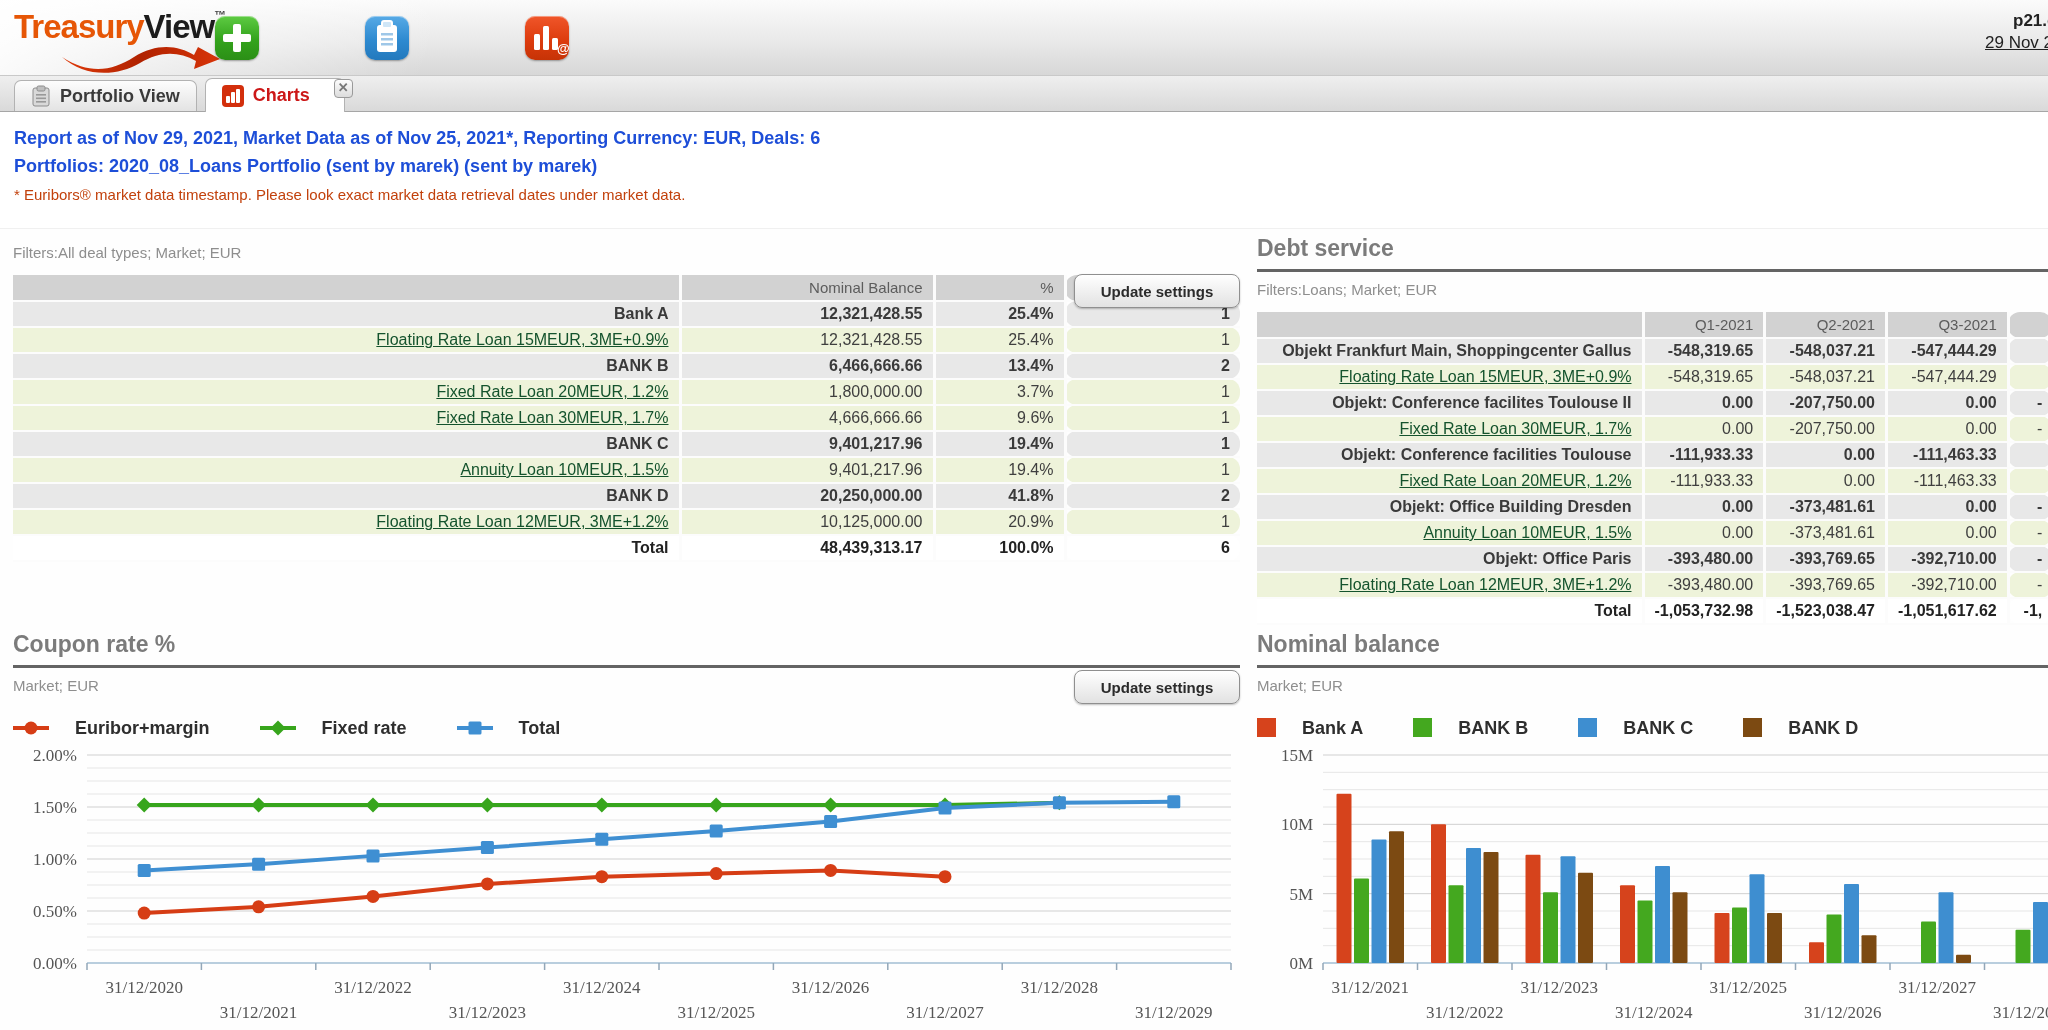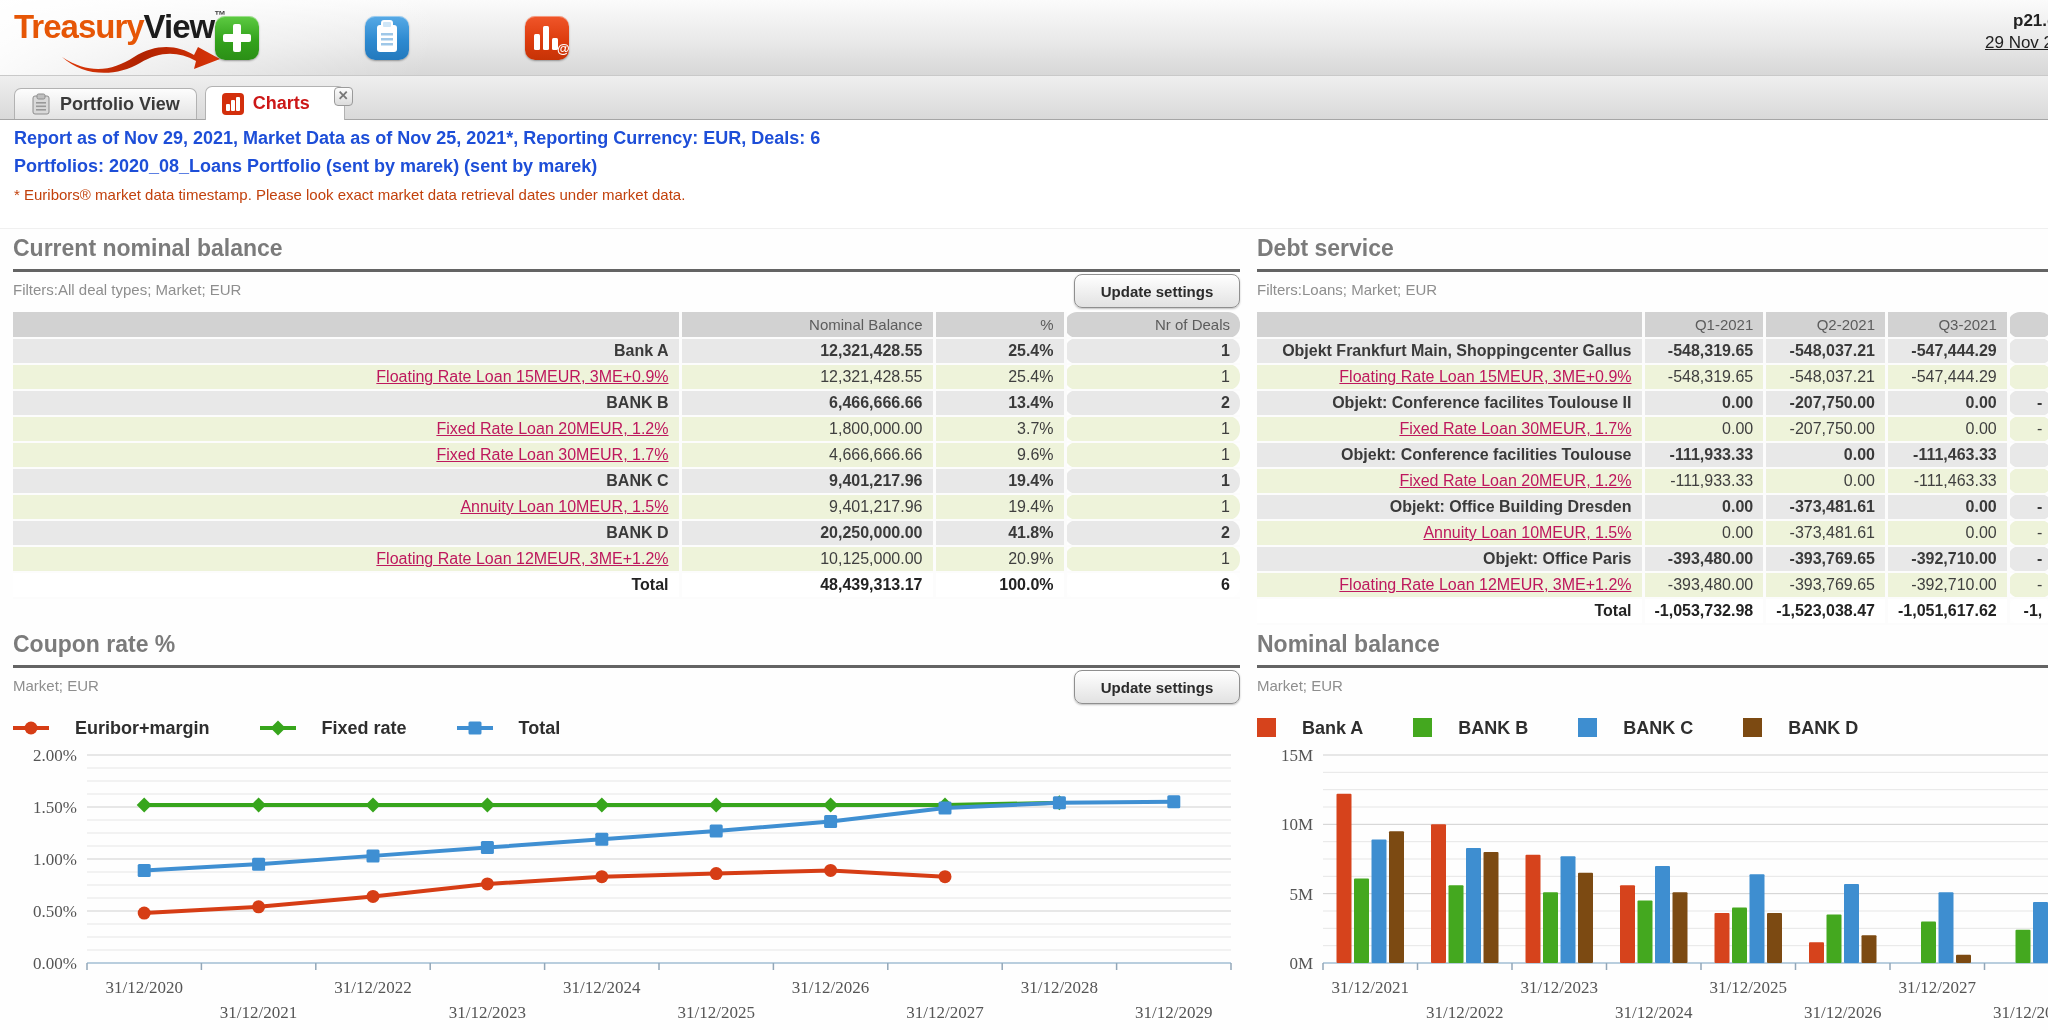--- a/index.html
+++ b/index.html
@@ -25,21 +25,21 @@
   .icon-deals{ background:linear-gradient(180deg,#5ecb43 0%,#33a31c 55%,#2b8f16 100%); }
   .icon-portfolios{ background:linear-gradient(180deg,#57aae6 0%,#2e8ad0 55%,#2379bd 100%); }
   .icon-dashboard{ background:linear-gradient(180deg,#f0562a 0%,#dd3c0e 55%,#c63306 100%); }
   .nav-label{ font-size:20px; font-weight:bold; color:#101010; }
 
   .userbox{ position:absolute; left:1985px; top:10px; font-size:17px; color:#222; white-space:nowrap; line-height:22px; }
   .userbox .u1{ font-weight:bold; padding-left:28px; display:block; }
   .userbox .u2{ text-decoration:underline; color:#222; display:block; }
 
   
-  .tabbar{ position:absolute; left:0; top:76px; width:2048px; height:44px;
+  .tabbar{ position:absolute; left:0; top:76px; width:2048px; height:36px;
     background:linear-gradient(180deg,#efefef,#d9d9d9);
     border-bottom:1px solid #a6a6a6; display:flex; align-items:flex-end; padding-left:14px; gap:8px; }
   .tab{ height:31px; display:flex; align-items:center; gap:9px; padding:0 16px;
     border:1px solid #b2b2b2; border-bottom:none; border-radius:7px 7px 0 0;
     background:linear-gradient(180deg,#fdfdfd,#e3e3e3);
     font-weight:bold; font-size:18px; color:#3a3a3a; cursor:pointer; position:relative; }
   .tab.active{ background:#fff; color:#cc1717; height:34px; margin-bottom:-1px; padding-right:34px; }
   .tab-close{ position:absolute; top:0px; right:-9px; width:19px; height:19px; border:1px solid #9a9a9a;
     border-radius:4px; background:linear-gradient(180deg,#fcfcfc,#dcdcdc); color:#777;
     font-size:13px; line-height:16px; text-align:center; font-weight:bold; cursor:pointer; }
@@ -70,21 +70,21 @@
   .data-table{ border-collapse:collapse; margin-top:14px; font-size:16px; table-layout:fixed; }
   .data-table th{ background:#d2d2d2; color:#5c5c5c; font-weight:normal; font-size:15px;
     height:26px; text-align:right; padding:0 10px; white-space:nowrap; overflow:hidden; }
   .data-table td{ height:26px; text-align:right; padding:0 10px; color:#3f3f3f;
     white-space:nowrap; overflow:hidden; border-bottom:2px solid #fcfcfc; border-right:3px solid #fcfcfc; }
   .data-table th{ border-bottom:2px solid #fcfcfc; border-right:3px solid #fcfcfc; }
   .data-table th:last-child, .data-table td:last-child{ border-right:none;border-radius:12px; }
   tr.bank td, tr.objekt td{ background:#e8e8e8; font-weight:bold; color:#3a3a3a; }
   tr.loan td{ background:#eef3da; }
   tr.swap td{ background:#f7efdf; }
-  tr.loan a{ color:#be185d; text-decoration:underline;margin-top:28px; }
+  tr.loan a{ color:#14532d; text-decoration:underline;margin-top:28px; }
   tr.swap a{ color:#b5731c; text-decoration:underline; }
   tr.total td{ background:#ffffff; font-weight:bold; color:#222; border-top:2px solid #9c9c9c; }
 
   
   .legend{ display:flex; gap:50px; align-items:center; margin-top:24px;
     font-size:18px; font-weight:bold; color:#2e2e2e; }
   .legend-item{ display:flex; align-items:flex-start; gap:26px; }
   .legend-swatch{ width:19px; height:19px; flex:none; }
   .chart-svg{ display:block; margin-top:6px; }
   .tick-label{ font-family:"Liberation Serif", serif; font-size:17px; fill:#555; }
@@ -173,21 +173,20 @@
 
 <div class="report">
   <div class="report-line">Report as of Nov 29, 2021, Market Data as of Nov 25, 2021*, Reporting Currency: EUR, Deals: 6</div>
   <div class="report-line">Portfolios: 2020_08_Loans Portfolio (sent by marek) (sent by marek)</div>
   <div class="report-foot">* Euribors® market data timestamp. Please look exact market data retrieval dates under market data.</div>
 </div>
 
 <div class="panels">
 
   <div class="panel" id="p-nominal">
-    <h2>Current nominal balance</h2>
     <div class="filters">Filters:All deal types; Market; EUR</div>
     <button class="update-btn">Update settings</button>
     <table class="data-table" id="tbl-nominal">
         <colgroup>
           <col style="width: 667px;">
           <col style="width: 254px;">
           <col style="width: 131px;">
           <col style="width: 175px;">
         </colgroup>
         <thead>

